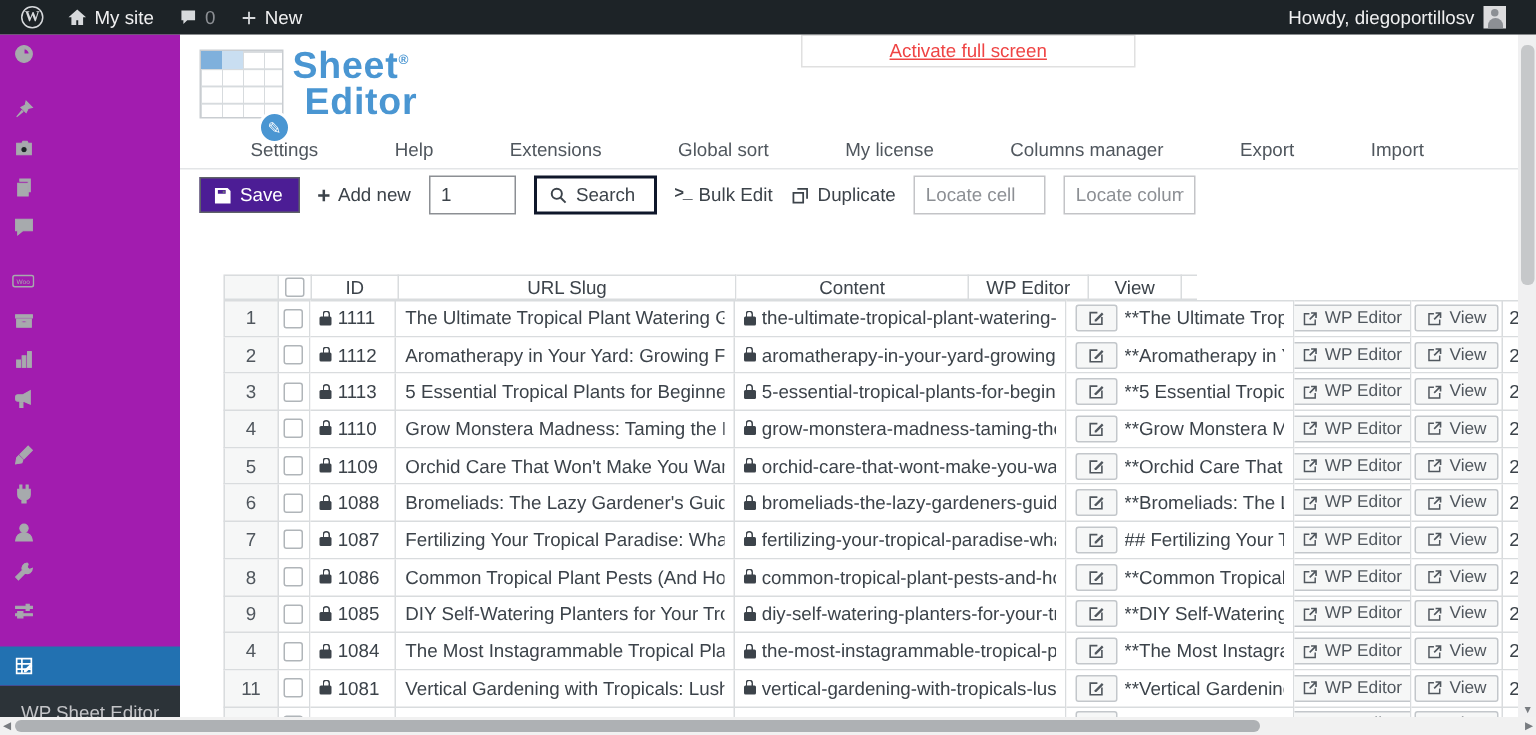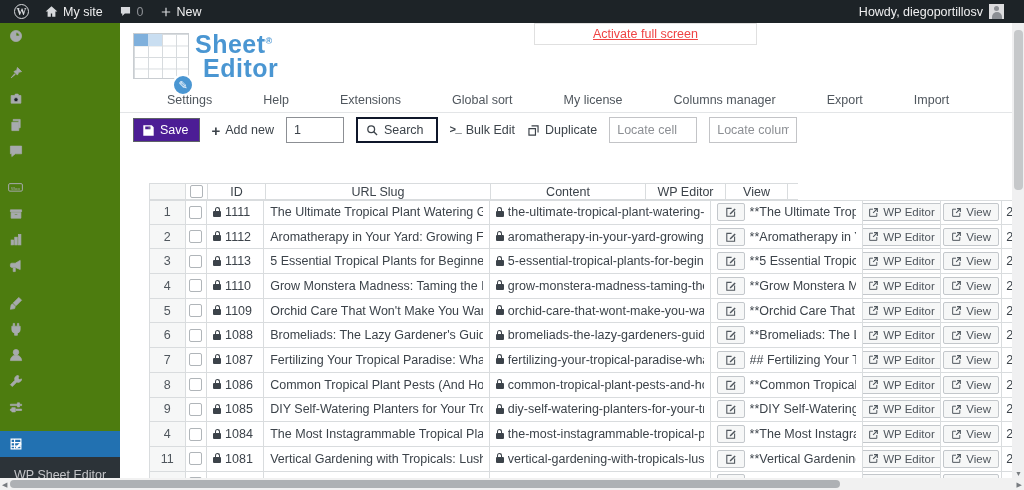--- a/index.html
+++ b/index.html
@@ -16,21 +16,21 @@
   .wp-logo-circle { width:15px; height:15px; border:1.6px solid #d7d9dc; border-radius:50%;
     display:flex; align-items:center; justify-content:center; font-size:10px; font-weight:bold;
     color:#d7d9dc; font-family:"Liberation Serif", serif; }
   .avatar { width:15px; height:15px; background:#dcdcde; display:inline-block; position:relative; overflow:hidden; }
   .avatar::before { content:""; position:absolute; top:2px; left:5px; width:5px; height:5px; border-radius:50%; background:#8c8f94; }
   .avatar::after { content:""; position:absolute; top:8px; left:2.5px; width:10px; height:7px; border-radius:5px 5px 0 0; background:#8c8f94; }
   .ab-icon svg { display:block; }
 
   
   .sidebar { position:absolute; top:23px; left:0; width:120px; bottom:12px;
-    background:#4d7c0f; color:#f0f0f1; font-size:12.5px; overflow:hidden; z-index:20; }
+    background:#a21caf; color:#f0f0f1; font-size:12.5px; overflow:hidden; z-index:20; }
   .menu-item { display:flex; align-items:center; gap:8px; padding:5px 8px; height:26px; cursor:pointer; position:relative; }
   .menu-item .mi-icon { width:15px; height:15px; flex:0 0 15px; display:flex; align-items:center; justify-content:center; }
   .menu-item .mi-icon svg { fill:#a7aaad; stroke:#a7aaad; }
   .menu-item.gap-before { margin-top:11px; }
   .menu-item.active { background:#2271b1; color:#fff; }
   .menu-item.active .mi-icon svg { fill:#fff; stroke:#fff; }
   .menu-item.active::after { content:""; position:absolute; left:100%; top:50%; margin-top:-6px;
     border:6px solid transparent; border-left-color:#2271b1; }
   .submenu { background:#2c3338; padding:6px 0 10px 0; }
   .submenu-item { padding:5px 10px 5px 14px; color:#c3c4c7; font-size:12.5px; cursor:pointer; }

